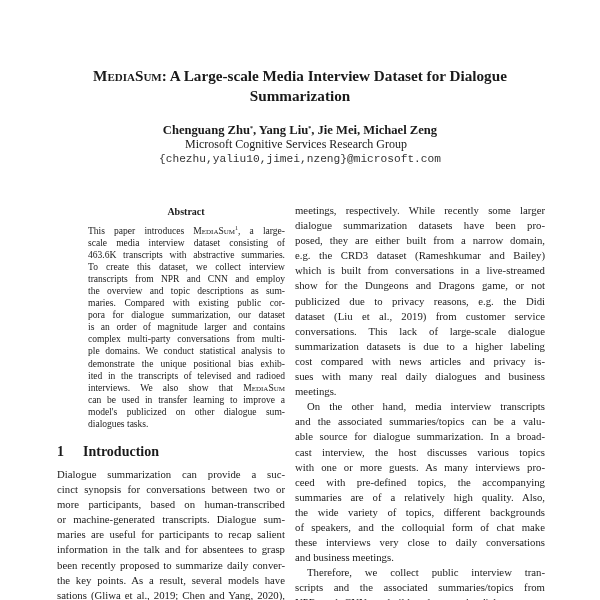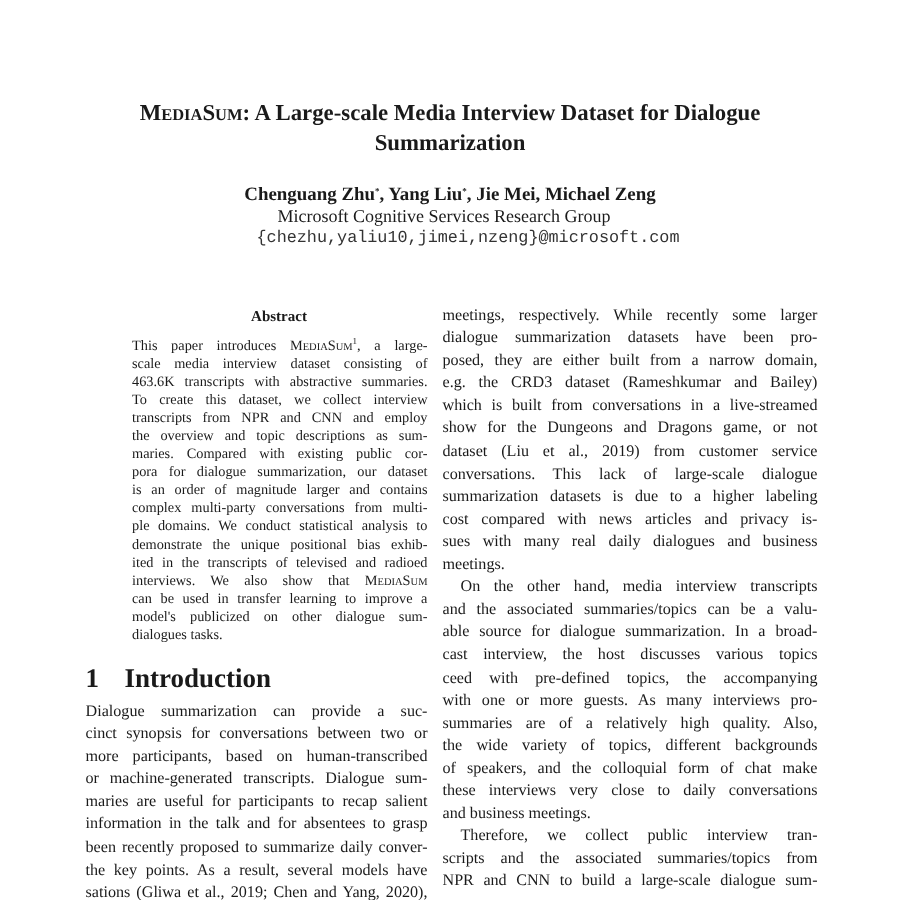--- a/index.html
+++ b/index.html
@@ -6,30 +6,30 @@
   body { width:600px; height:600px; overflow:hidden; position:relative;
          font-family:"Liberation Serif", "DejaVu Serif", serif; color:#1a1a1a; }
   .title { position:absolute; left:60px; width:480px; top:66px; text-align:center;
            font-weight:bold; font-size:15.2px; line-height:20px; }
   .sc { font-variant: small-caps; }
   .authors { position:absolute; left:60px; width:480px; top:121px; text-align:center;
              font-weight:bold; font-size:12.6px; line-height:15px; }
   .authors sup { font-size:6px; vertical-align:4px; }
   .affil { position:absolute; left:56px; width:480px; top:137px; text-align:center;
            font-size:12px; line-height:15px; }
-  .email { position:absolute; left:72px; width:480px; top:152px; text-align:center;
+  .email { position:absolute; left:60px; width:480px; top:152px; text-align:center;
            font-family:"Liberation Mono","DejaVu Sans Mono",monospace; font-size:11.2px; line-height:15px; color:#333; }
   .abs-h { position:absolute; left:86px; width:200px; top:205px; text-align:center;
            font-weight:bold; font-size:10px; line-height:14px; }
   .abs-body { position:absolute; left:88px; width:197px; top:225px;
               font-size:9.55px; line-height:12.05px; text-align:justify; }
   .abs-body .ln { display:block; text-align:justify; text-align-last:justify; white-space:nowrap; height:12.05px; }
   .abs-body .ln.last { text-align-last:left; }
   .abs-body sup { font-size:6px; vertical-align:4px; line-height:0; }
-  .sec-h { position:absolute; left:57px; top:445px; font-weight:bold; font-size:18px; line-height:14px; }
+  .sec-h { position:absolute; left:57px; top:445px; font-weight:bold; font-size:14px; line-height:14px; }
   .sec-h .num { display:inline-block; width:26px; }
   .col { position:absolute; font-size:10.75px; line-height:15.1px; }
   .col .ln { display:block; white-space:nowrap; text-align:justify; text-align-last:justify; height:15.1px; overflow:visible; }
   .col .ln.last { text-align-last:left; }
   .col .ln.ind { padding-left:12px; }
   .left-col { left:57px; width:228px; top:467px; }
   .right-col { left:295px; width:250px; top:203px; }
 </style>
 </head>
 <body>
@@ -82,34 +82,35 @@
       <span class="ln">sations (Gliwa et al., 2019; Chen and Yang, 2020),</span>
     </div>
   <div class="col right-col" id="rightcol">
       <div class="para">
         <span class="ln">meetings, respectively. While recently some larger</span>
         <span class="ln">dialogue summarization datasets have been pro-</span>
         <span class="ln">posed, they are either built from a narrow domain,</span>
         <span class="ln">e.g. the CRD3 dataset (Rameshkumar and Bailey)</span>
         <span class="ln">which is built from conversations in a live-streamed</span>
         <span class="ln">show for the Dungeons and Dragons game, or not</span>
+        <span class="ln">publicized due to privacy reasons, e.g.  the Didi</span>
         <span class="ln">dataset (Liu et al., 2019) from customer service</span>
         <span class="ln">conversations.  This lack of large-scale dialogue</span>
         <span class="ln">summarization datasets is due to a higher labeling</span>
         <span class="ln">cost compared with news articles and privacy is-</span>
         <span class="ln">sues with many real daily dialogues and business</span>
         <span class="ln last">meetings.</span>
       </div>
       <div class="para">
         <span class="ln ind">On the other hand, media interview transcripts</span>
         <span class="ln">and the associated summaries/topics can be a valu-</span>
         <span class="ln">able source for dialogue summarization. In a broad-</span>
         <span class="ln">cast interview, the host discusses various topics</span>
+        <span class="ln">with one or more guests. As many interviews pro-</span>
         <span class="ln">ceed with pre-defined topics, the accompanying</span>
-        <span class="ln">with one or more guests. As many interviews pro-</span>
         <span class="ln">summaries are of a relatively high quality.  Also,</span>
         <span class="ln">the wide variety of topics, different backgrounds</span>
         <span class="ln">of speakers, and the colloquial form of chat make</span>
         <span class="ln">these interviews very close to daily conversations</span>
         <span class="ln last">and business meetings.</span>
       </div>
       <div class="para">
         <span class="ln ind">Therefore, we collect public interview tran-</span>
         <span class="ln">scripts and the associated summaries/topics from</span>
         <span class="ln">NPR and CNN to build a large-scale dialogue sum-</span>

